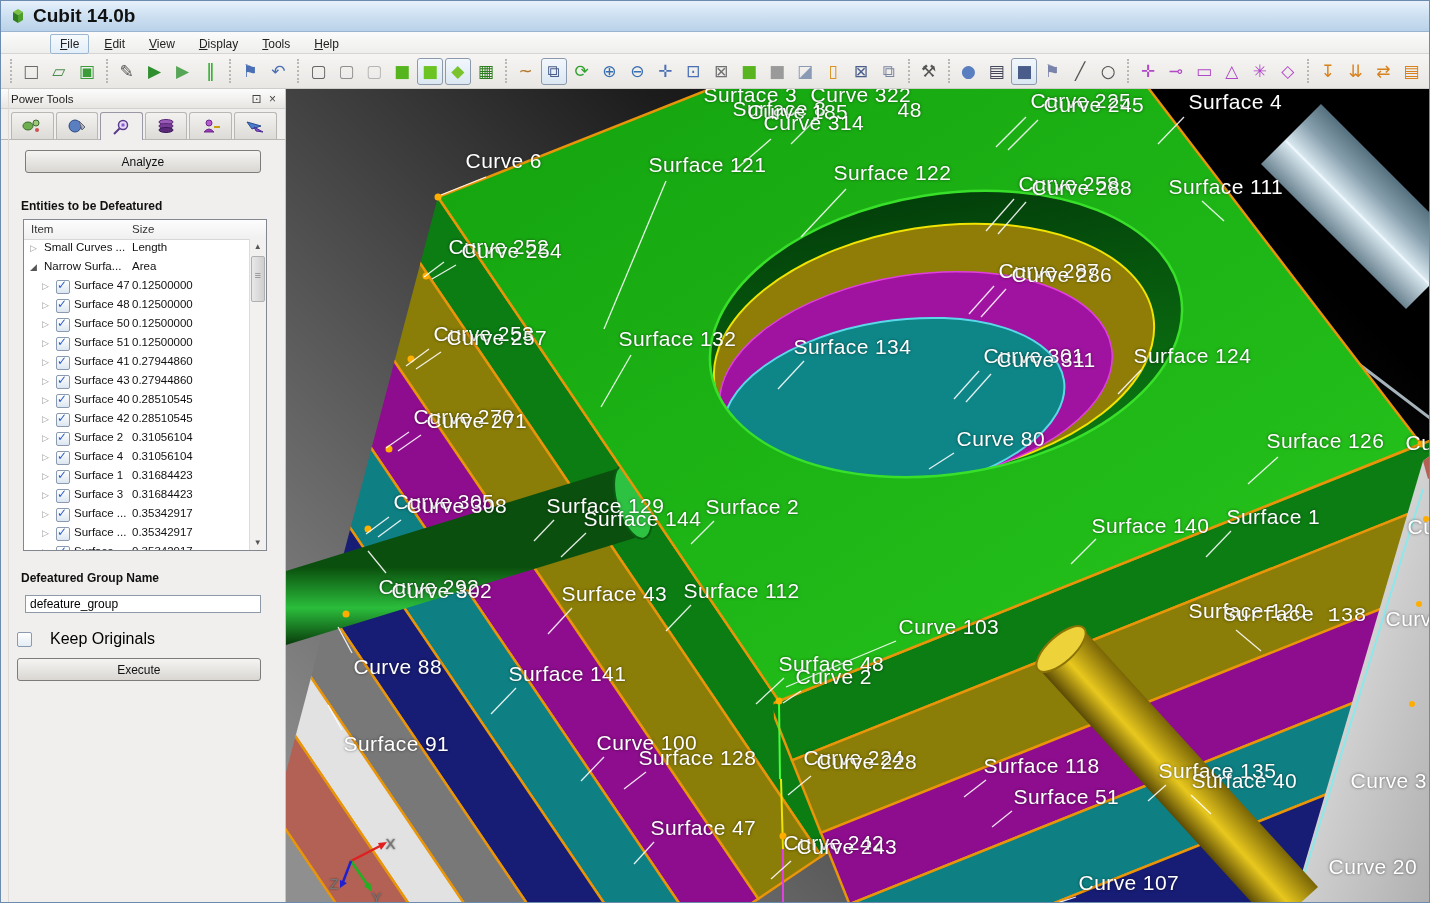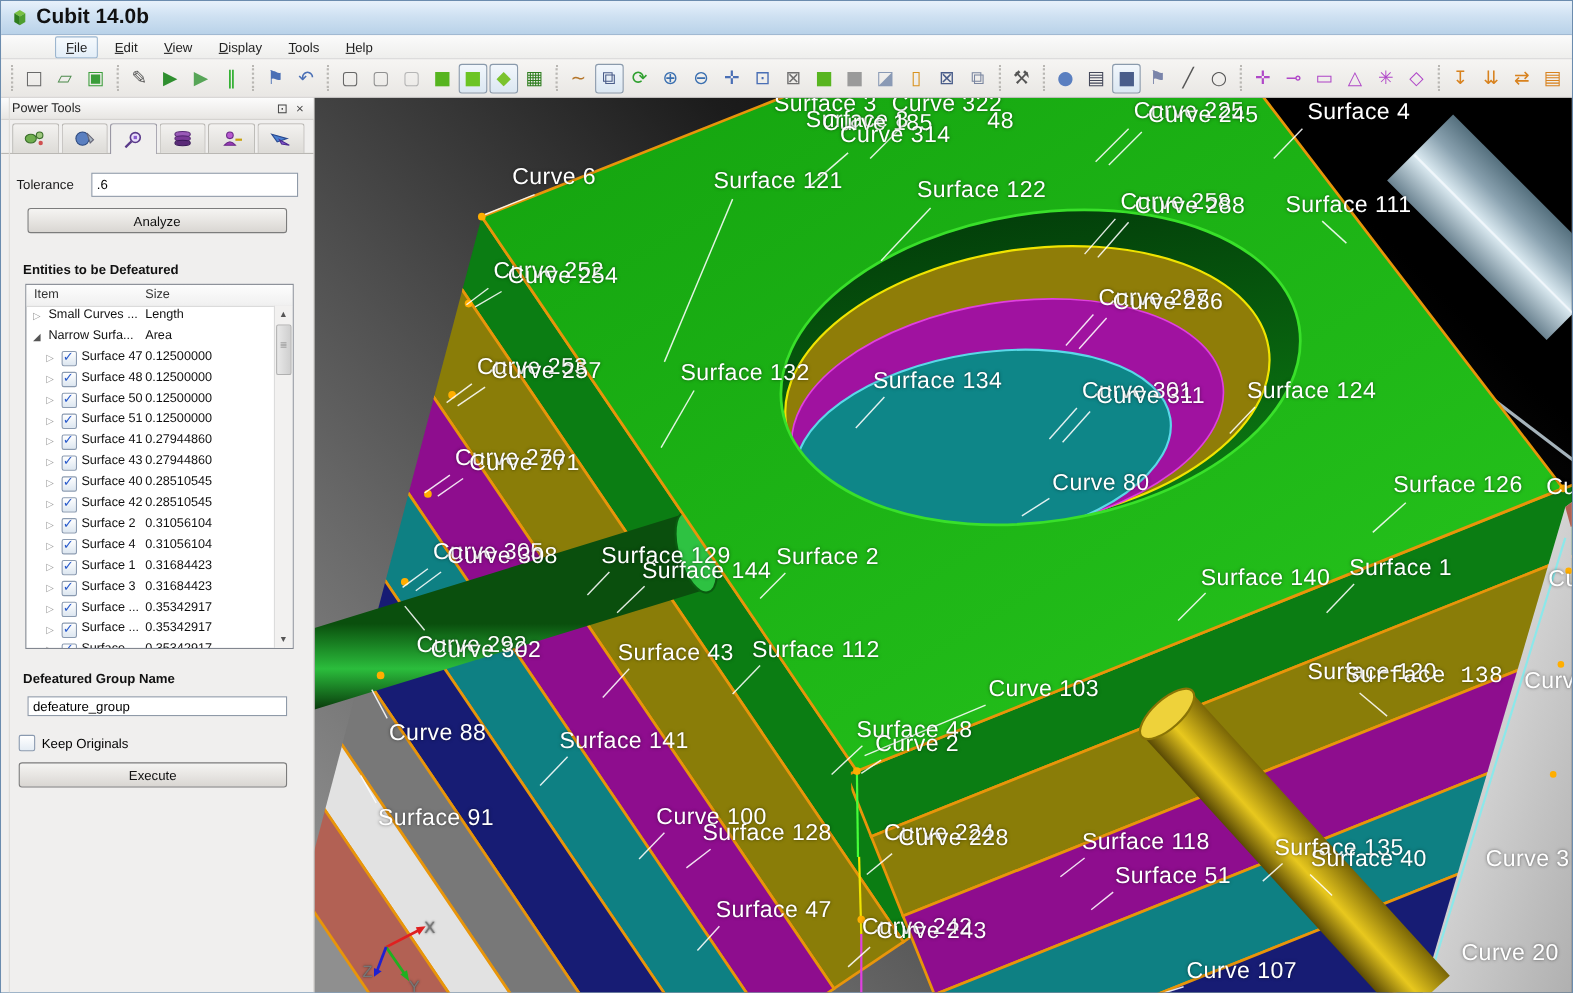--- a/index.html
+++ b/index.html
@@ -179,24 +179,20 @@
           </svg>
         </div>
         <div class="tab">
           <svg width="22" height="16" viewBox="0 0 22 16">
             <path d="M3,4 L17,8 L8,11 Z" fill="#4a7fd0" stroke="#2a4a90"></path>
             <path d="M10,9 L19,14 L12,13 Z" fill="#8a5ad0" stroke="#4a2a90"></path>
           </svg>
         </div>
       </div>
 
-      <div class="field-row" style="margin-top:17px;">
-        <span class="field-label">Tolerance</span>
-        <input class="field-input" value=".6" style="">
-      </div>
       <div class="w7btn" style="margin:10px 24px 0 24px;">Analyze</div>
 
       <div class="bold-label" style="margin-top:26px;margin-left:20px;">Entities to be Defeatured</div>
 
       <div id="tree">
         <div id="tree-head">
           <span style="left:7px;">Item</span>
           <span style="left:108px;">Size</span>
         </div>
         <div id="tree-body">
@@ -308,21 +304,21 @@
         </div>
       </div>
 
 
       <div class="bold-label" style="margin-top:20px;margin-left:20px;">Defeatured Group Name</div>
       <div style="margin:9px 24px 0 24px;">
         <input class="field-input" style="width: 100%; box-sizing: border-box;" value="defeature_group">
       </div>
       <div style="display:flex;align-items:center;margin:17px 0 0 16px;">
         <span style="width:13px;height:13px;border:1px solid #8a9ab0;background:linear-gradient(#fff,#e4ecf4);border-radius:2px;"></span>
-        <span style="font-size:12px;margin-left:6px;">Keep Originals</span>
+        <span style="font-size:16px;margin-left:18px;">Keep Originals</span>
       </div>
       <div class="w7btn" style="margin:10px 24px 0 16px;">Execute</div>
     </div>
 
     <div id="viewport">
       <svg id="scene" width="1145" height="818" viewBox="0 0 1145 818">
         <defs>
           <clipPath id="leftClip">
               <polygon points="154,100 -58,903 1150,903 1150,100"></polygon>
             </clipPath>

